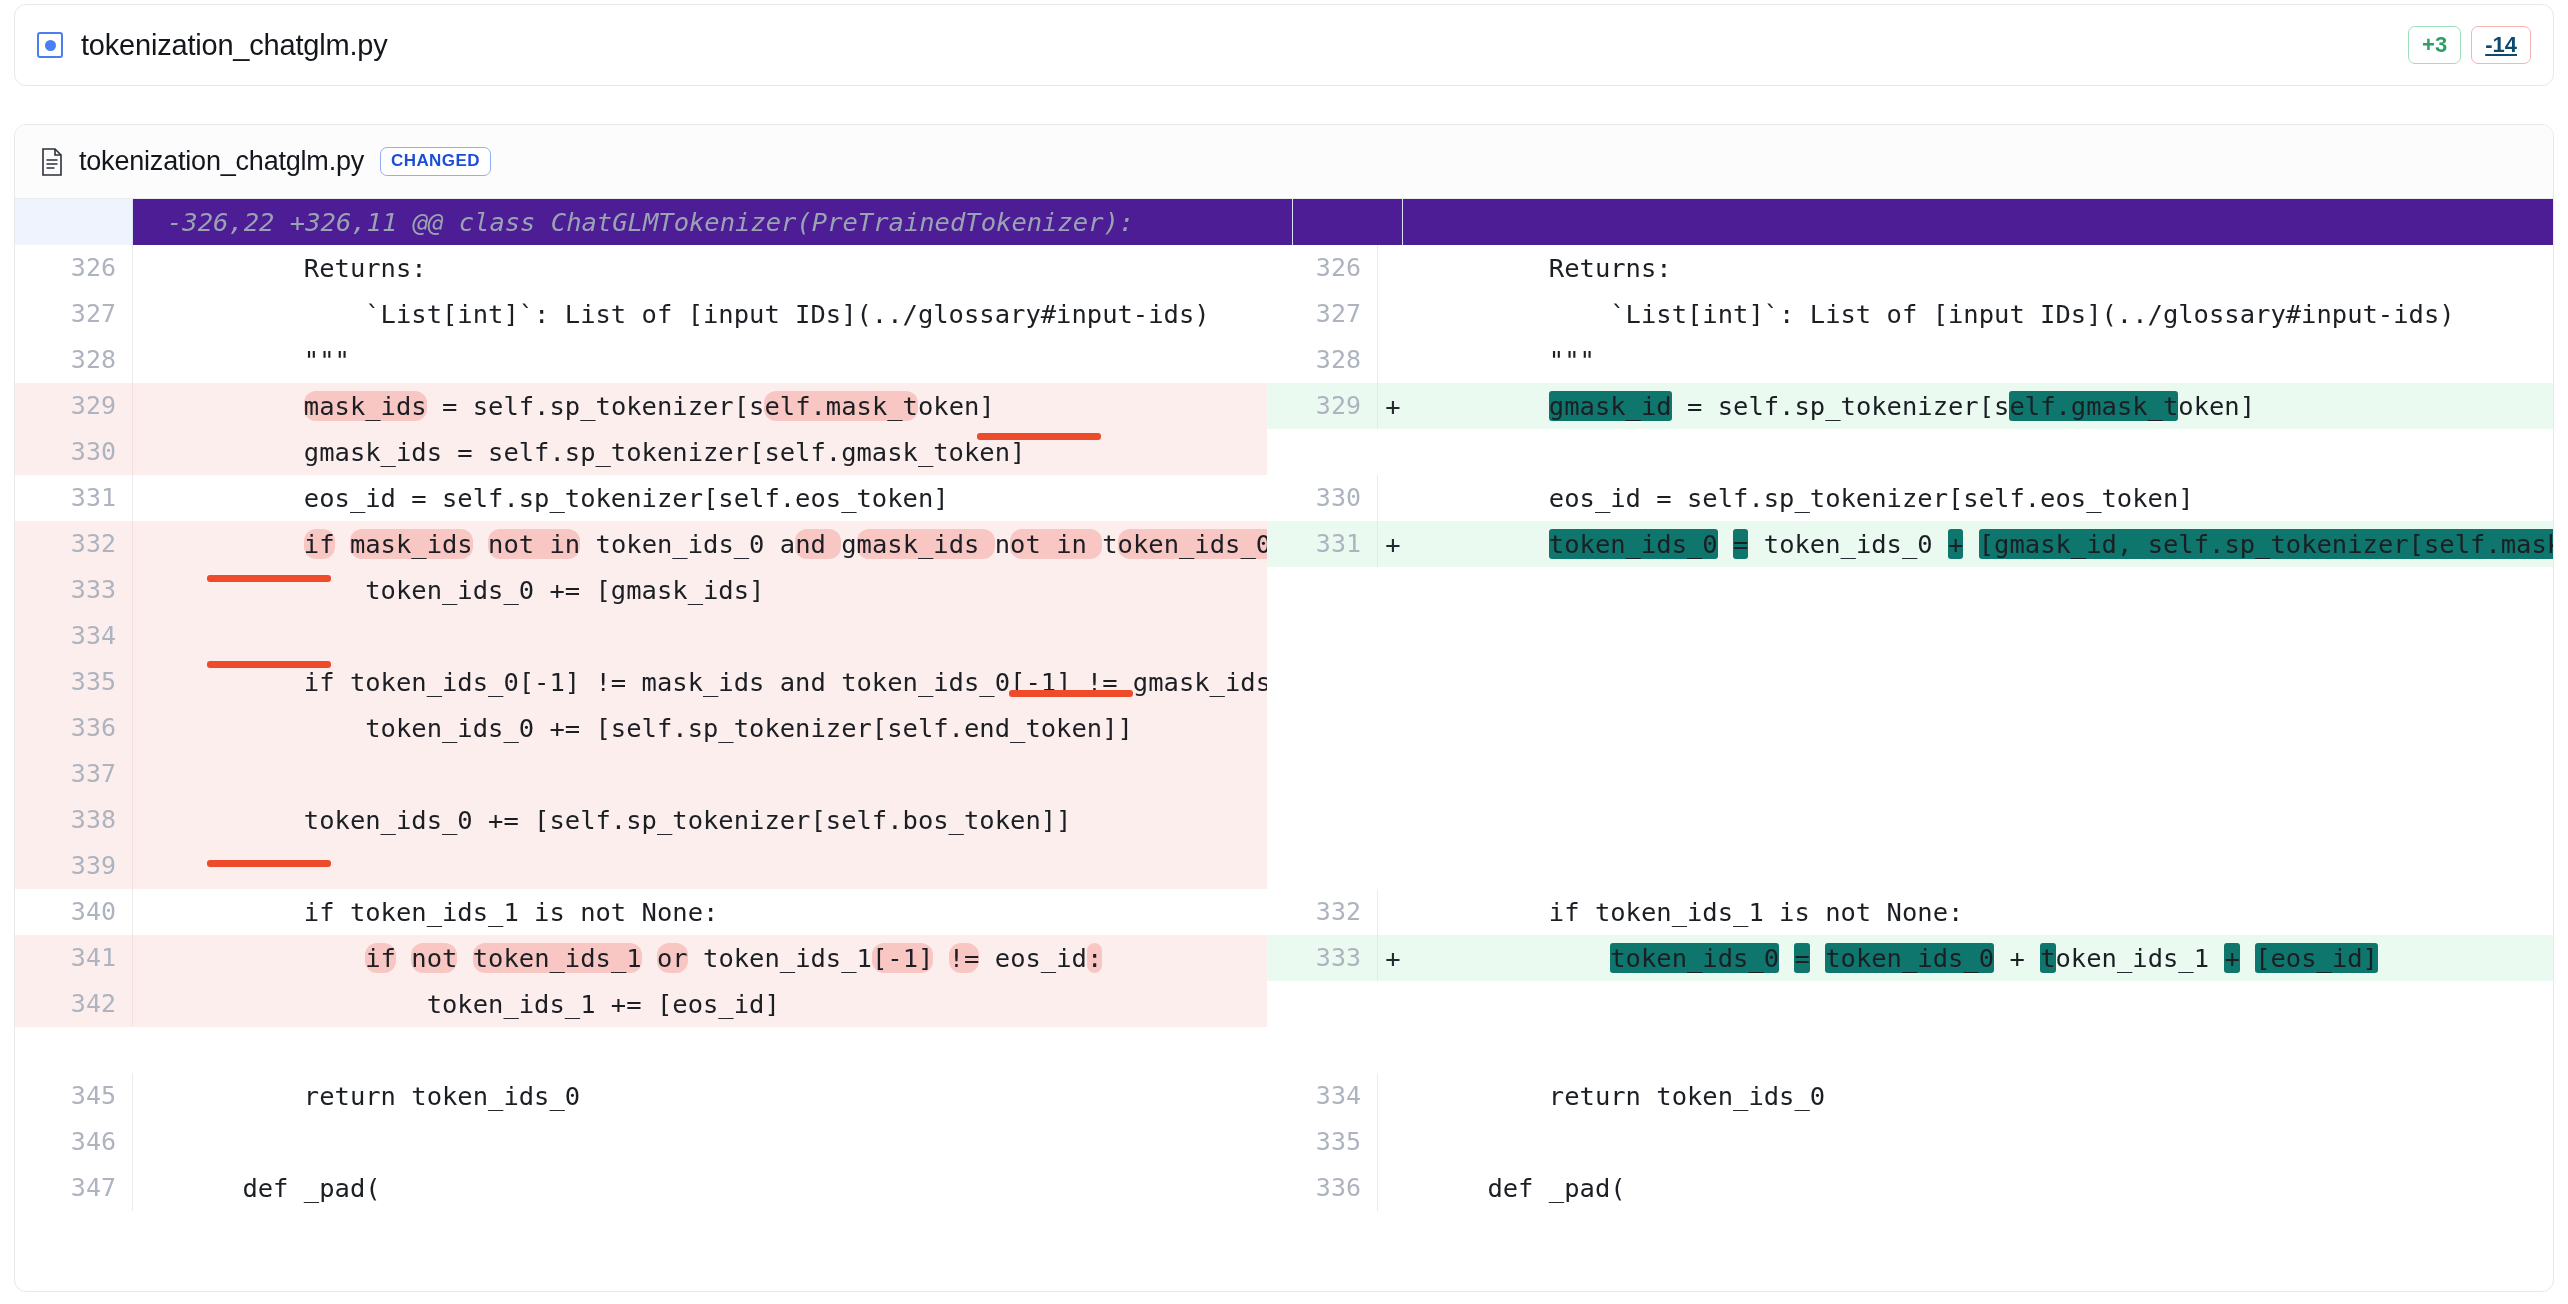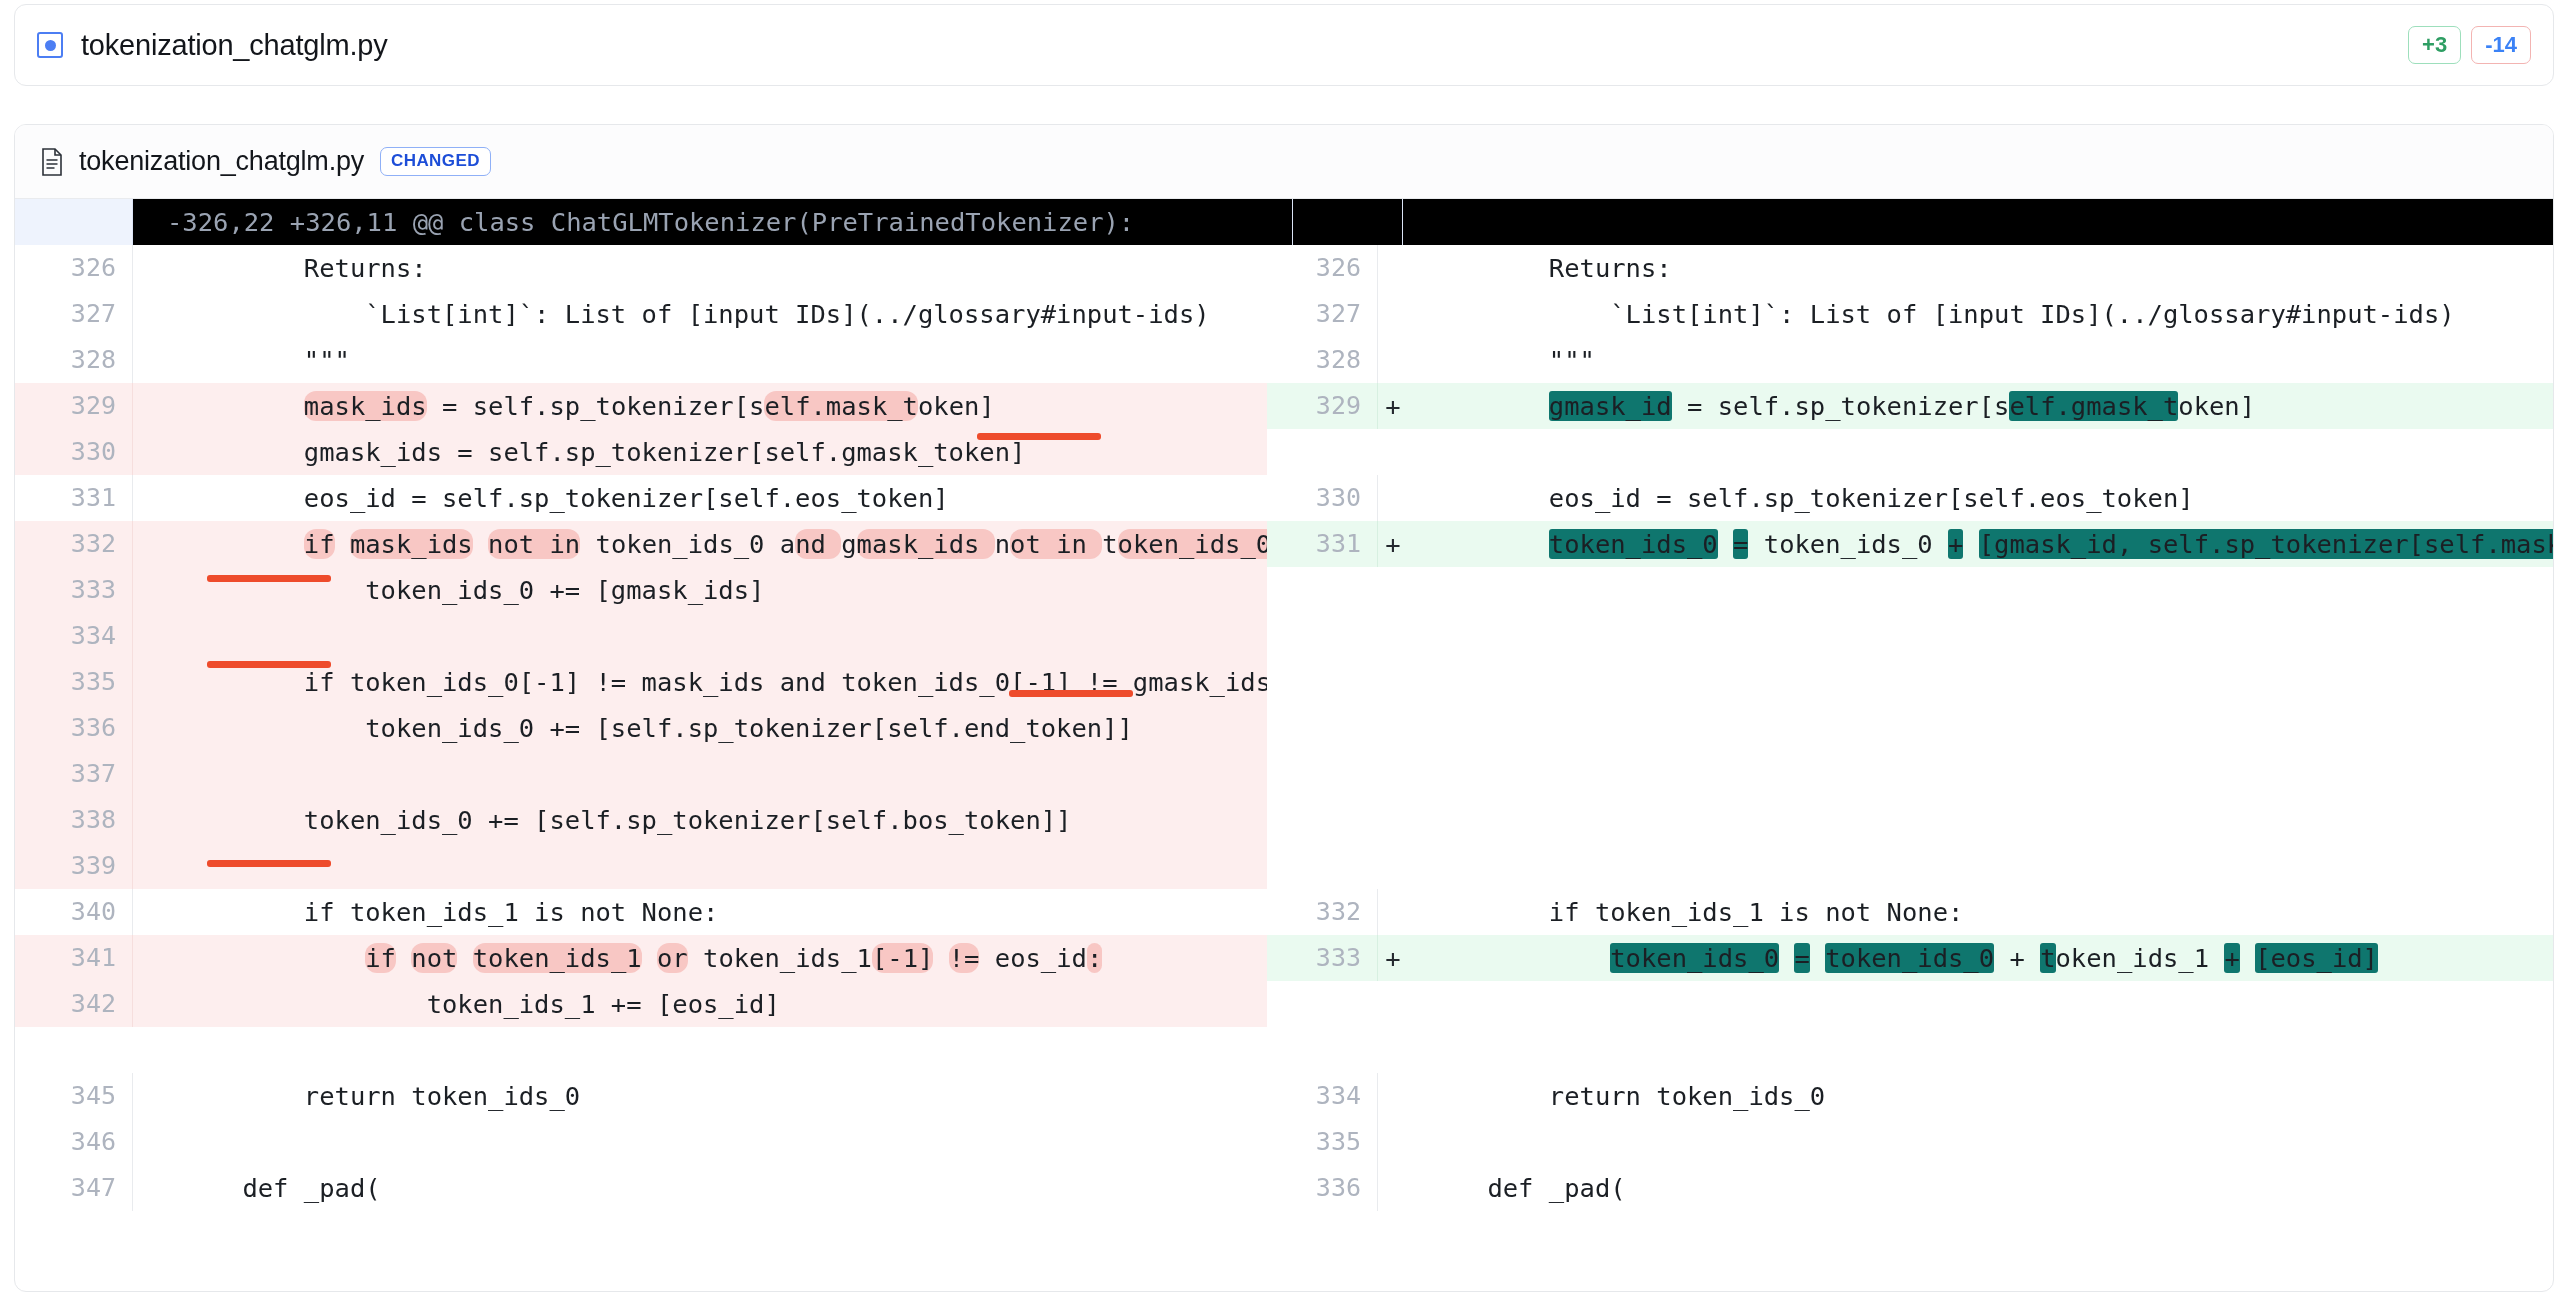--- a/index.html
+++ b/index.html
@@ -40,21 +40,21 @@
   }
   .counts { display: flex; align-items: center; gap: 10px; flex: 0 0 auto; }
   .count-badge {
     font-size: 22px;
     font-weight: 600;
     border-radius: 7px;
     padding: 4px 13px 5px;
     line-height: 1.25;
   }
   .count-add { color: #2e9e63; border: 1.6px solid #9ddfbc; background: #ffffff; }
-  .count-del { color: #3b82f6; border: 1.6px solid #f3b4b2; background: #ffffff; }
+  .count-del { color: #0c4a6e; border: 1.6px solid #f3b4b2; background: #ffffff; text-decoration: underline; }
 
   
   .diff-card {
     position: absolute;
     left: 14px; top: 124px;
     width: 2540px; height: 1168px;
     background: #ffffff;
     border: 1px solid #e6e8eb;
     border-radius: 12px;
     overflow: hidden;
@@ -81,21 +81,21 @@
   
   .diff-body {
     position: relative;
     font-family: "DejaVu Sans Mono", "Liberation Mono", monospace;
     font-size: 25.5px;
     line-height: 46px;
   }
   .diff-row { display: flex; height: 46px; align-items: flex-end; }
 
   
-  .hunk-row { height: 46px; display: flex; background: #000000; }
+  .hunk-row { height: 46px; display: flex; background: #4c1d95; font-style: italic; }
   .hunk-gutter { width: 118px; flex: 0 0 118px; background: #eef3fd; border-right: 1px solid #dbe4f6; }
   .hunk-text {
     flex: 1 1 auto;
     color: #9aa3b2;
     white-space: pre;
     padding-left: 34px;
     overflow: hidden;
   }
   .hunk-gap-a { width: 111px; flex: 0 0 111px; border-left: 1px solid #dbe4f6; border-right: 1px solid #dbe4f6; }
   .hunk-gap-b { width: 1150px; flex: 0 0 1150px; }

